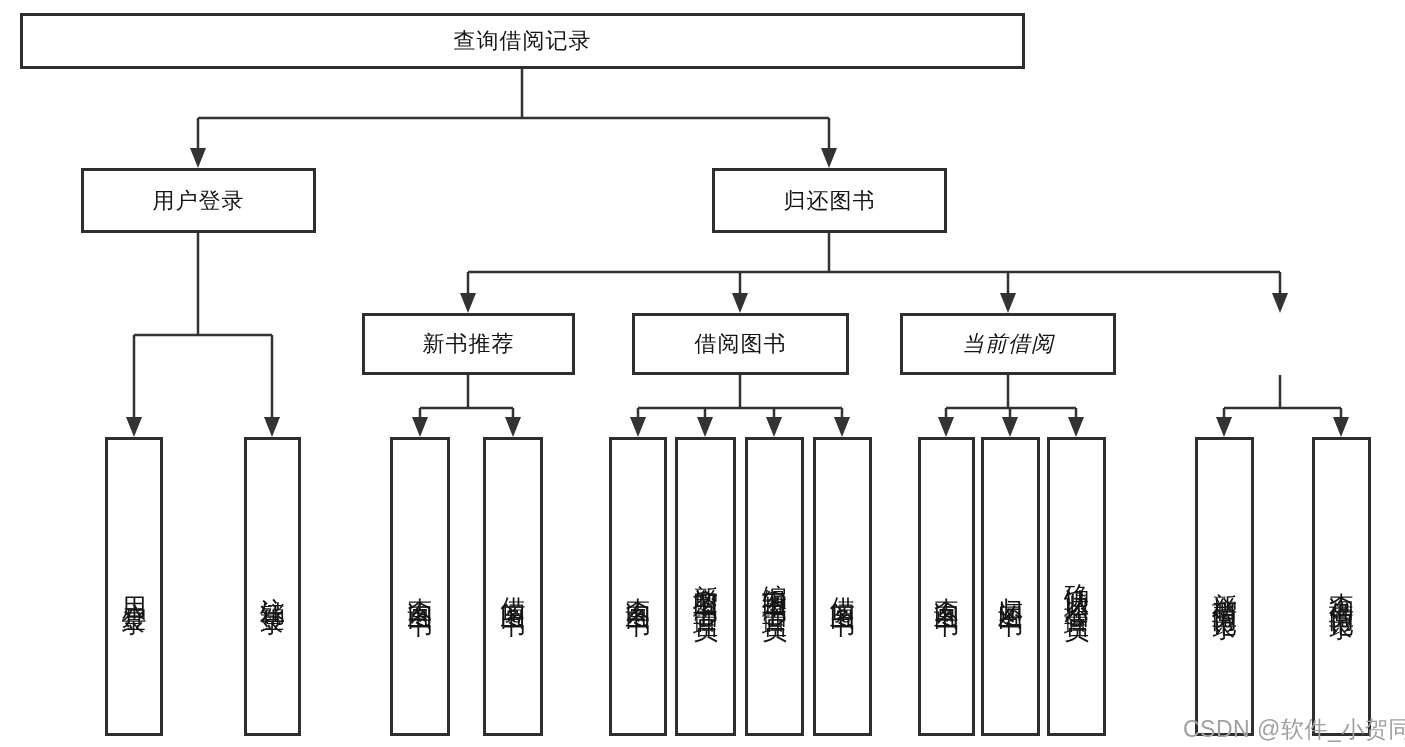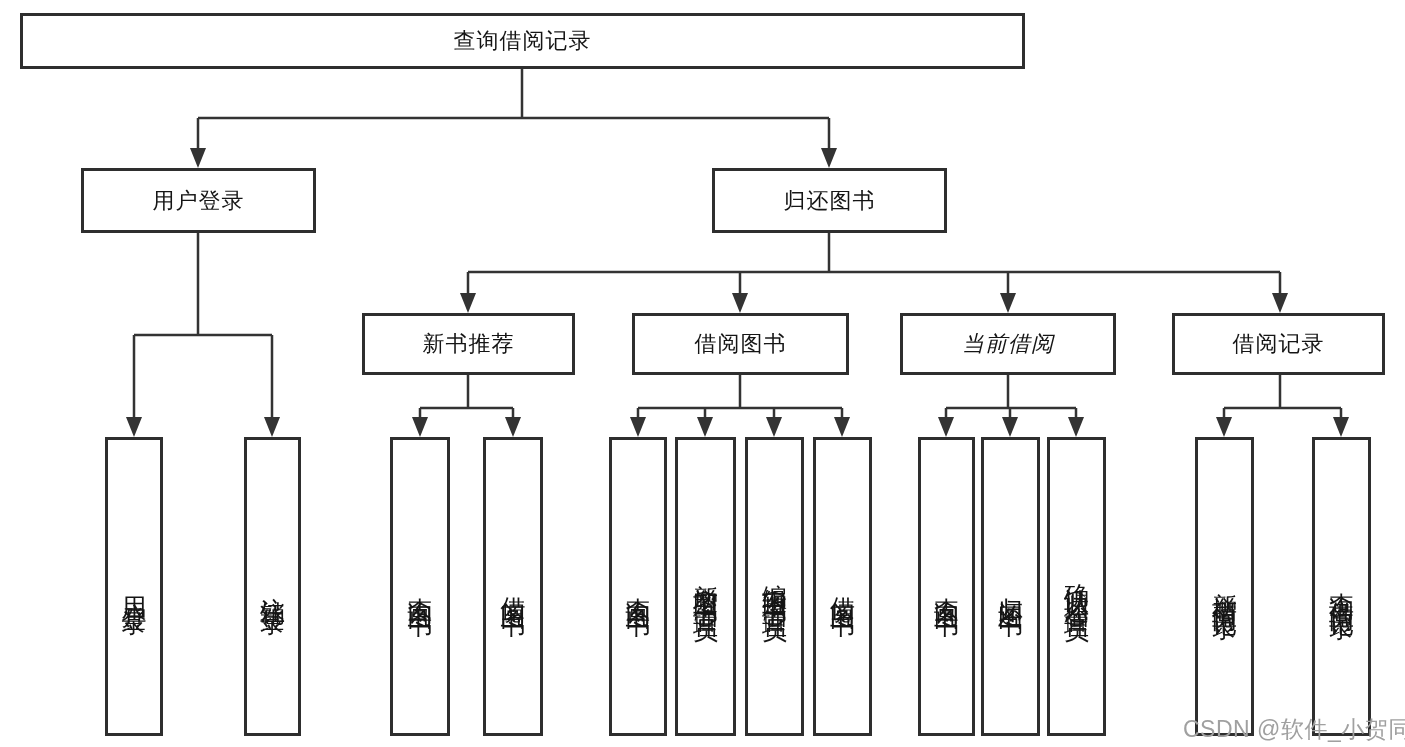--- a/index.html
+++ b/index.html
@@ -80,23 +80,20 @@
 
   <div class="box hbox" style="left:362px;top:313px;width:213px;height:62px;">
     <span>新书推荐</span>
   </div>
   <div class="box hbox" style="left:632px;top:313px;width:217px;height:62px;">
     <span>借阅图书</span>
   </div>
   <div class="box hbox" style="left:900px;top:313px;width:216px;height:62px;font-style:italic;">
     <span>当前借阅</span>
   </div>
-  <div class="box hbox" style="left:1172px;top:313px;width:213px;height:62px;">
-    <span>借阅记录</span>
-  </div>
 
   <div class="box vbox" style="left:105px;top:437px;width:58px;height:299px;">
     <span class="vtext">用户登录</span>
   </div>
   <div class="box vbox" style="left:244px;top:437px;width:57px;height:299px;">
     <span class="vtext">注销登录</span>
   </div>
 
   <div class="box vbox" style="left:390px;top:437px;width:60px;height:299px;">
     <span class="vtext">查询图书</span>

